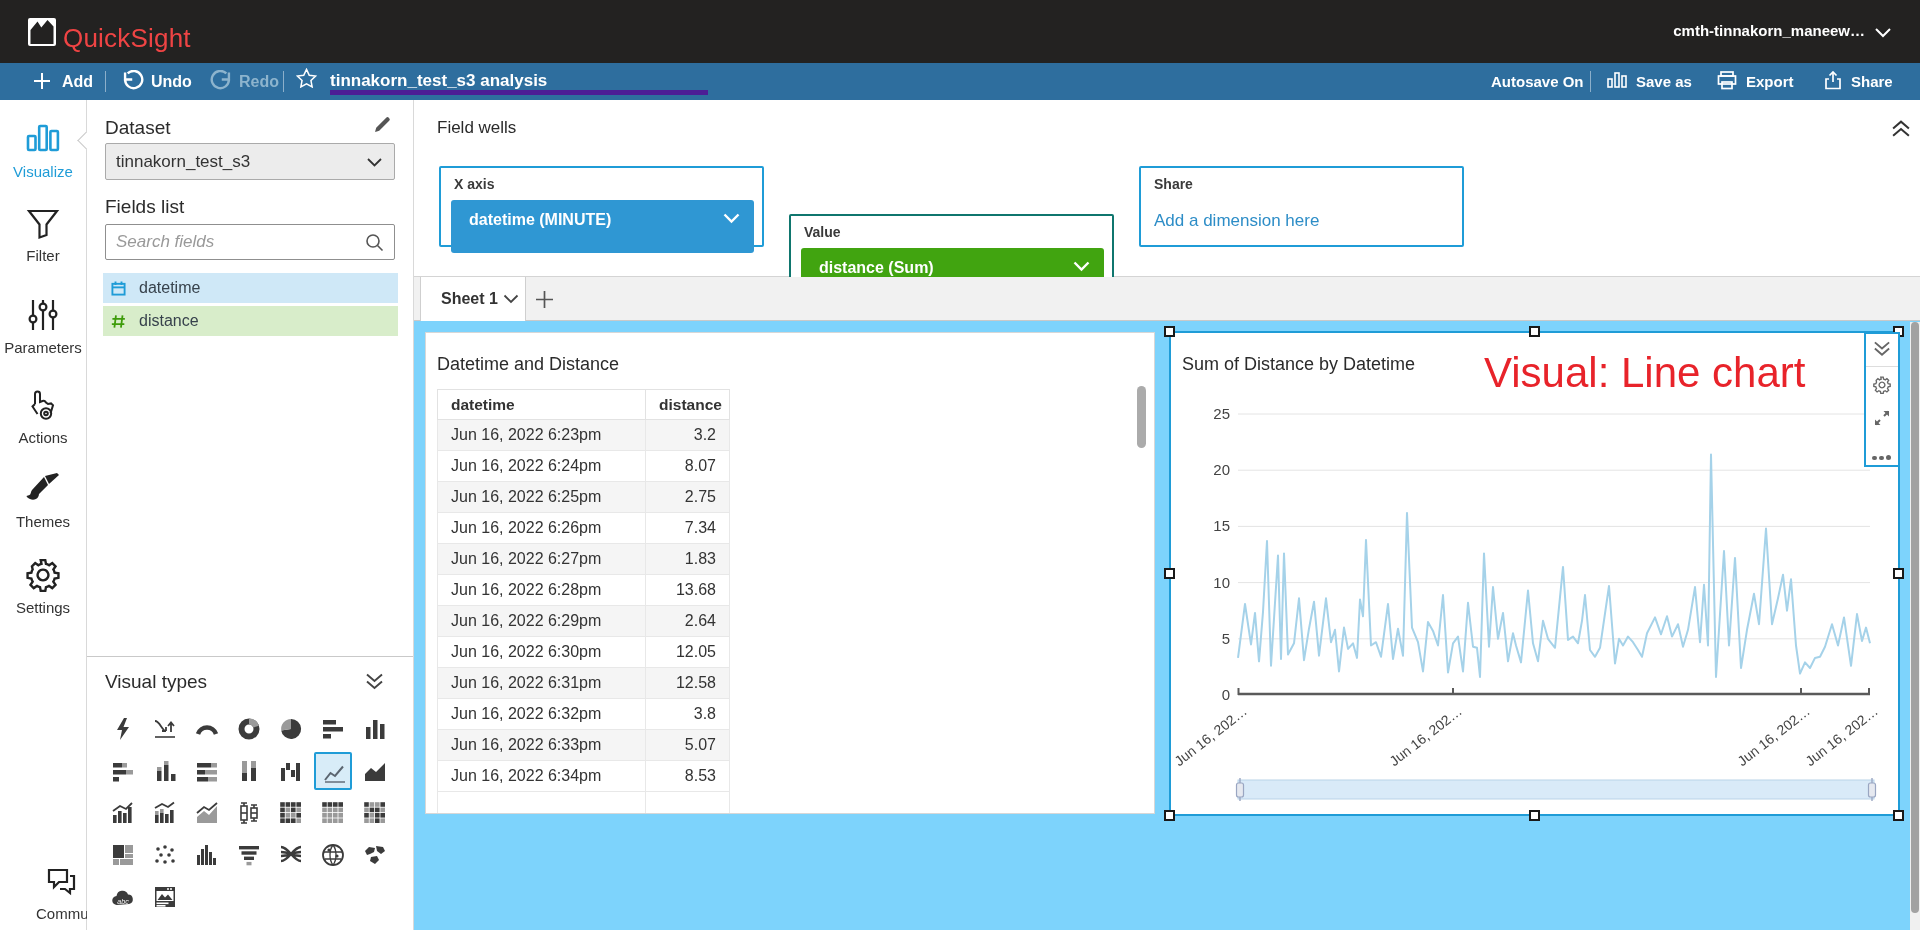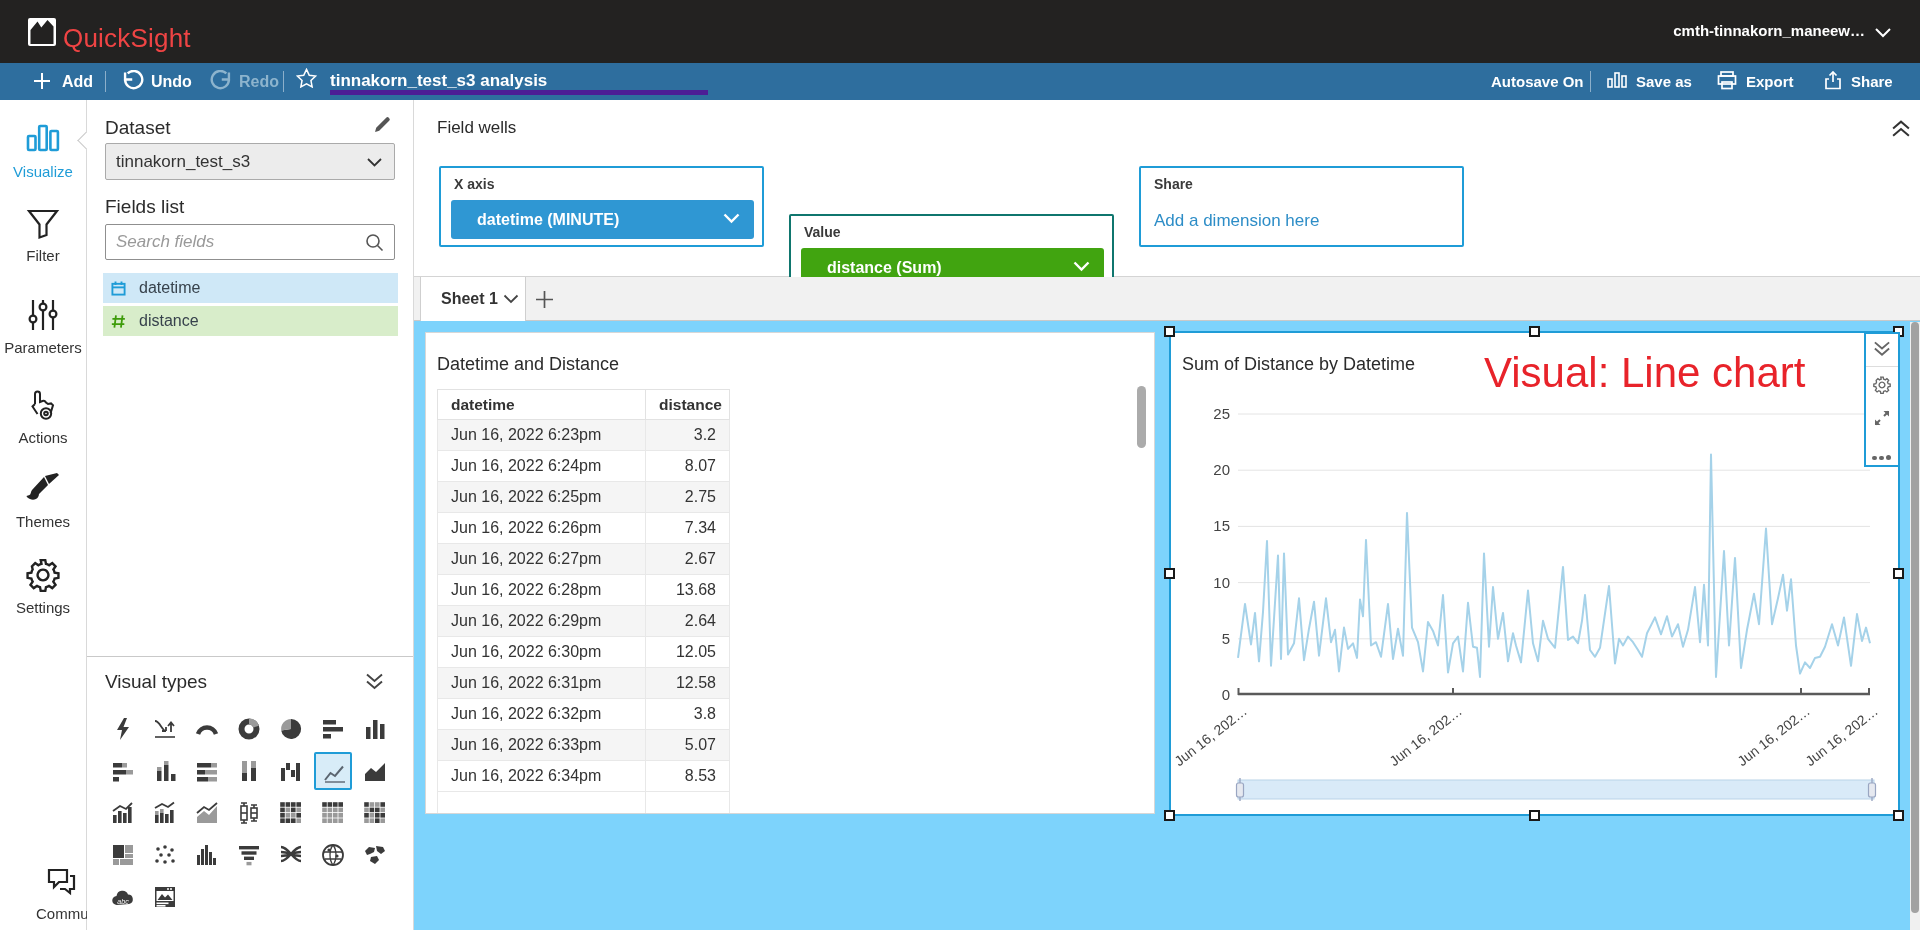--- a/index.html
+++ b/index.html
@@ -28,21 +28,21 @@
 .vt-h { position:absolute; left:18px; top:14px; font-size:19px; color:#2b2b2b; }
 .vt-grid { position:absolute; left:17px; top:53px; }
 .vt-cell { position:absolute; width:38px; height:38px; }
 .vt-cell svg { position:absolute; left:7px; top:7px; }
 .vt-cell.sel { border:2px solid #1f9cd7; background:#d8ecf8; border-radius:2px; }
 .main { position:absolute; left:414px; top:100px; width:1506px; height:830px; background:#ebebeb; }
 .fieldwells { position:absolute; left:0; top:0; width:1506px; height:177px; background:#fff; border-bottom:1px solid #d4d4d4; }
 .fw-label { position:absolute; left:23px; top:18px; font-size:17px; color:#2b2b2b; }
 .fw-box { position:absolute; top:66px; height:81px; width:325px; background:#fff; border-radius:2px; }
 .fw-box .t { position:absolute; left:13px; top:8px; font-size:14px; font-weight:700; color:#3a3a3a; }
-.fw-pill { position:absolute; left:10px; top:32px; width:303px; height:39px; border-radius:3px; color:#fff; font-size:16px; font-weight:700; line-height:39px; padding-left:26px; }
+.fw-pill { position:absolute; left:10px; top:32px; width:303px; height:53px; border-radius:3px; color:#fff; font-size:16px; font-weight:700; line-height:39px; padding-left:18px; }
 .fw-pill svg { position:absolute; right:14px; top:13px; }
 .tabstrip { position:absolute; left:0; top:177px; width:1506px; height:44px; background:#f1f1f1; border-bottom:1px solid #c9c9c9; }
 .sheettab { position:absolute; left:6px; top:0px; width:106px; height:44px; background:#fff; border-right:1px solid #cfcfcf; border-left:1px solid #cfcfcf; font-size:16px; font-weight:700; color:#333; line-height:44px; padding-left:20px; }
 .canvas { position:absolute; left:0; top:221px; width:1506px; height:609px; background:#7dd3fc; }
 .card { position:absolute; background:#fff; border:1px solid #d7d7d7; }
 .card-title { position:absolute; left:11px; top:21px; font-size:18px; color:#2b2b2b; }
 table.dt { position:absolute; left:11px; top:56px; border-collapse:collapse; font-size:16px; color:#333; table-layout:fixed; width:292px; }
 table.dt th { font-weight:700; text-align:left; border:1px solid #e2e2e2; height:30px; padding:0 12px 0 13px; font-size:15.5px; }
 table.dt td { border:1px solid #e8e8e8; height:31px; padding:0 13px; }
 table.dt .num { text-align:right; }
@@ -534,21 +534,21 @@
             <tr class="odd">
               <td style="width:208px;">Jun 16, 2022 6:25pm</td>
               <td class="num" style="width:84px;">2.75</td>
             </tr>
             <tr>
               <td style="width:208px;">Jun 16, 2022 6:26pm</td>
               <td class="num" style="width:84px;">7.34</td>
             </tr>
             <tr class="odd">
               <td style="width:208px;">Jun 16, 2022 6:27pm</td>
-              <td class="num" style="width:84px;">2.67</td>
+              <td class="num" style="width:84px;">1.83</td>
             </tr>
             <tr>
               <td style="width:208px;">Jun 16, 2022 6:28pm</td>
               <td class="num" style="width:84px;">13.68</td>
             </tr>
             <tr class="odd">
               <td style="width:208px;">Jun 16, 2022 6:29pm</td>
               <td class="num" style="width:84px;">2.64</td>
             </tr>
             <tr>

